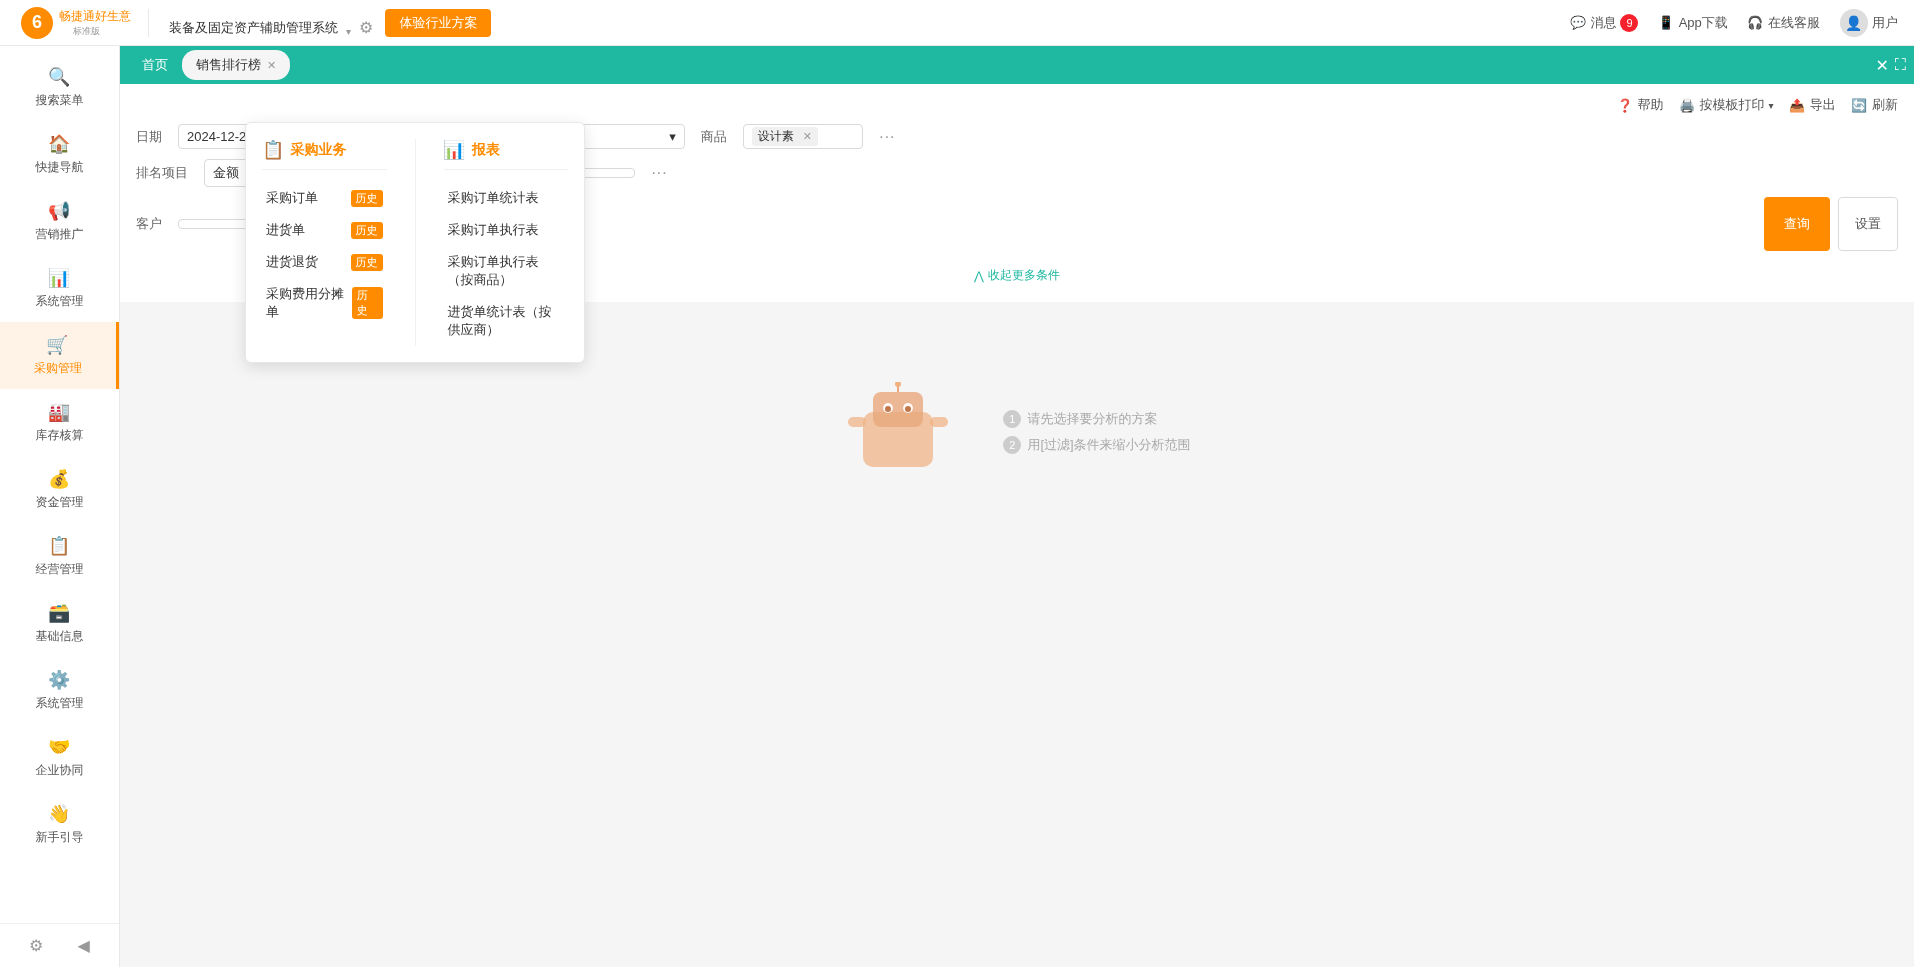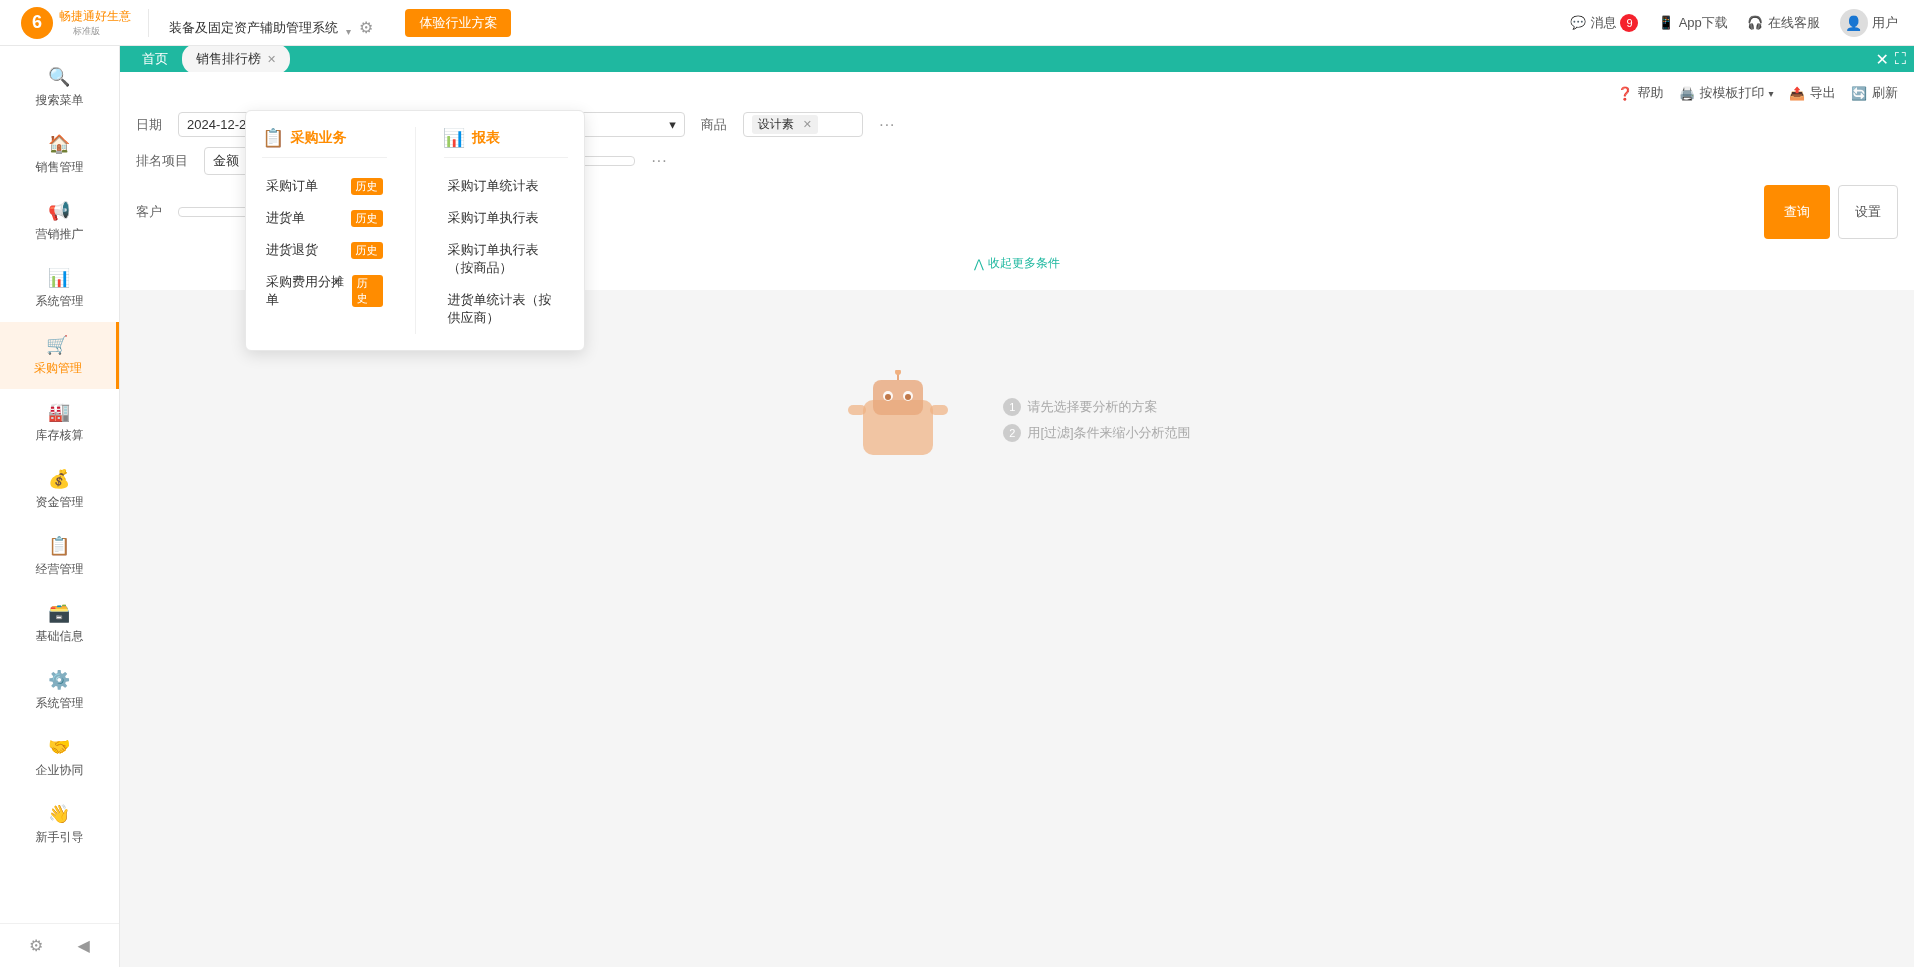--- a/index.html
+++ b/index.html
@@ -8,42 +8,42 @@
     
     .topbar { display: flex; align-items: center; background: #fff; height: 46px; padding: 0 16px; border-bottom: 1px solid #e8e8e8; position: fixed; top: 0; left: 0; right: 0; z-index: 100; }
     .logo-area { display: flex; flex-direction: column; align-items: center; justify-content: center; width: 120px; }
     .logo-icon { width: 32px; height: 32px; background: #ff8c00; border-radius: 50%; display: flex; align-items: center; justify-content: center; color: white; font-size: 18px; font-weight: bold; }
     .logo-text { font-size: 12px; color: #ff8c00; margin-top: 1px; }
     .logo-subtitle { font-size: 9px; color: #999; margin-left: 14px; }
     .system-title { flex: 1; display: flex; align-items: flex-end; gap: 8px; margin-left: 8px; color: #555; font-size: 13px; }
     .system-title-text { color: #333; }
     .dropdown-arrow { color: #999; font-size: 10px; }
     .gear-btn { color: #999; font-size: 16px; cursor: pointer; }
-    .industry-btn { background: #ff8c00; color: white; border: none; border-radius: 4px; padding: 5px 14px; font-size: 13px; cursor: pointer; margin-left: 24px; }
+    .industry-btn { background: #ff8c00; color: white; border: none; border-radius: 4px; padding: 5px 14px; font-size: 13px; cursor: pointer; margin-left: 4px; }
     .topbar-right { display: flex; align-items: center; gap: 20px; margin-left: auto; color: #555; font-size: 13px; }
     .topbar-right-item { display: flex; align-items: center; gap: 4px; cursor: pointer; }
     .badge { background: #f5222d; color: white; border-radius: 10px; padding: 0 5px; font-size: 11px; min-width: 18px; height: 18px; display: inline-flex; align-items: center; justify-content: center; }
     .user-avatar { width: 28px; height: 28px; border-radius: 50%; background: #ddd; display: flex; align-items: center; justify-content: center; color: #999; font-size: 14px; }
 
     
     .layout { display: flex; margin-top: 46px; height: calc(967px - 46px); }
 
     
     .sidebar { width: 120px; background: #fff; border-right: 1px solid #e8e8e8; display: flex; flex-direction: column; padding-top: 8px; flex-shrink: 0; }
     .sidebar-item { display: flex; flex-direction: column; align-items: center; padding: 12px 8px; cursor: pointer; color: #555; font-size: 12px; gap: 4px; position: relative; }
     .sidebar-item.active { background: #fff3e8; color: #ff8c00; border-right: 3px solid #ff8c00; }
     .sidebar-item .icon { font-size: 18px; }
     .sidebar-bottom { margin-top: auto; display: flex; align-items: center; justify-content: space-around; padding: 12px; border-top: 1px solid #f0f0f0; }
     .sidebar-bottom-btn { color: #999; cursor: pointer; font-size: 16px; }
 
     
     .main { flex: 1; display: flex; flex-direction: column; overflow: hidden; }
 
     
-    .tabbar { display: flex; align-items: center; background: #1fb8a0; height: 26px; padding: 0 8px; }
+    .tabbar { display: flex; align-items: center; background: #1fb8a0; height: 38px; padding: 0 8px; }
     .tab { display: flex; align-items: center; height: 30px; padding: 0 14px; border-radius: 4px 4px 0 0; font-size: 13px; cursor: pointer; gap: 6px; }
     .tab.home { color: white; background: transparent; }
     .tab.active { background: #f5f5f5; color: #333; border-radius: 14px; }
     .tab-close { color: #999; font-size: 11px; cursor: pointer; }
     .tabbar-right { margin-left: auto; display: flex; align-items: center; gap: 6px; }
     .tabbar-btn { color: white; cursor: pointer; font-size: 16px; background: none; border: none; }
 
     
     .content { flex: 1; background: #f5f5f5; padding: 0; position: relative; overflow-y: auto; }
     .filter-row { display: flex; align-items: center; gap: 16px; margin-bottom: 10px; flex-wrap: wrap; }
@@ -123,21 +123,21 @@
 
 <div class="layout">
 
   <div class="sidebar">
     <div class="sidebar-item">
       <span class="icon">🔍</span>
       <span>搜索菜单</span>
     </div>
     <div class="sidebar-item">
       <span class="icon">🏠</span>
-      <span>销售管理</span>
+      <span>快捷导航</span>
     </div>
     <div class="sidebar-item">
       <span class="icon">📢</span>
       <span>营销推广</span>
     </div>
     <div class="sidebar-item">
       <span class="icon">📊</span>
       <span>系统管理</span>
     </div>
     <div class="sidebar-item active">

